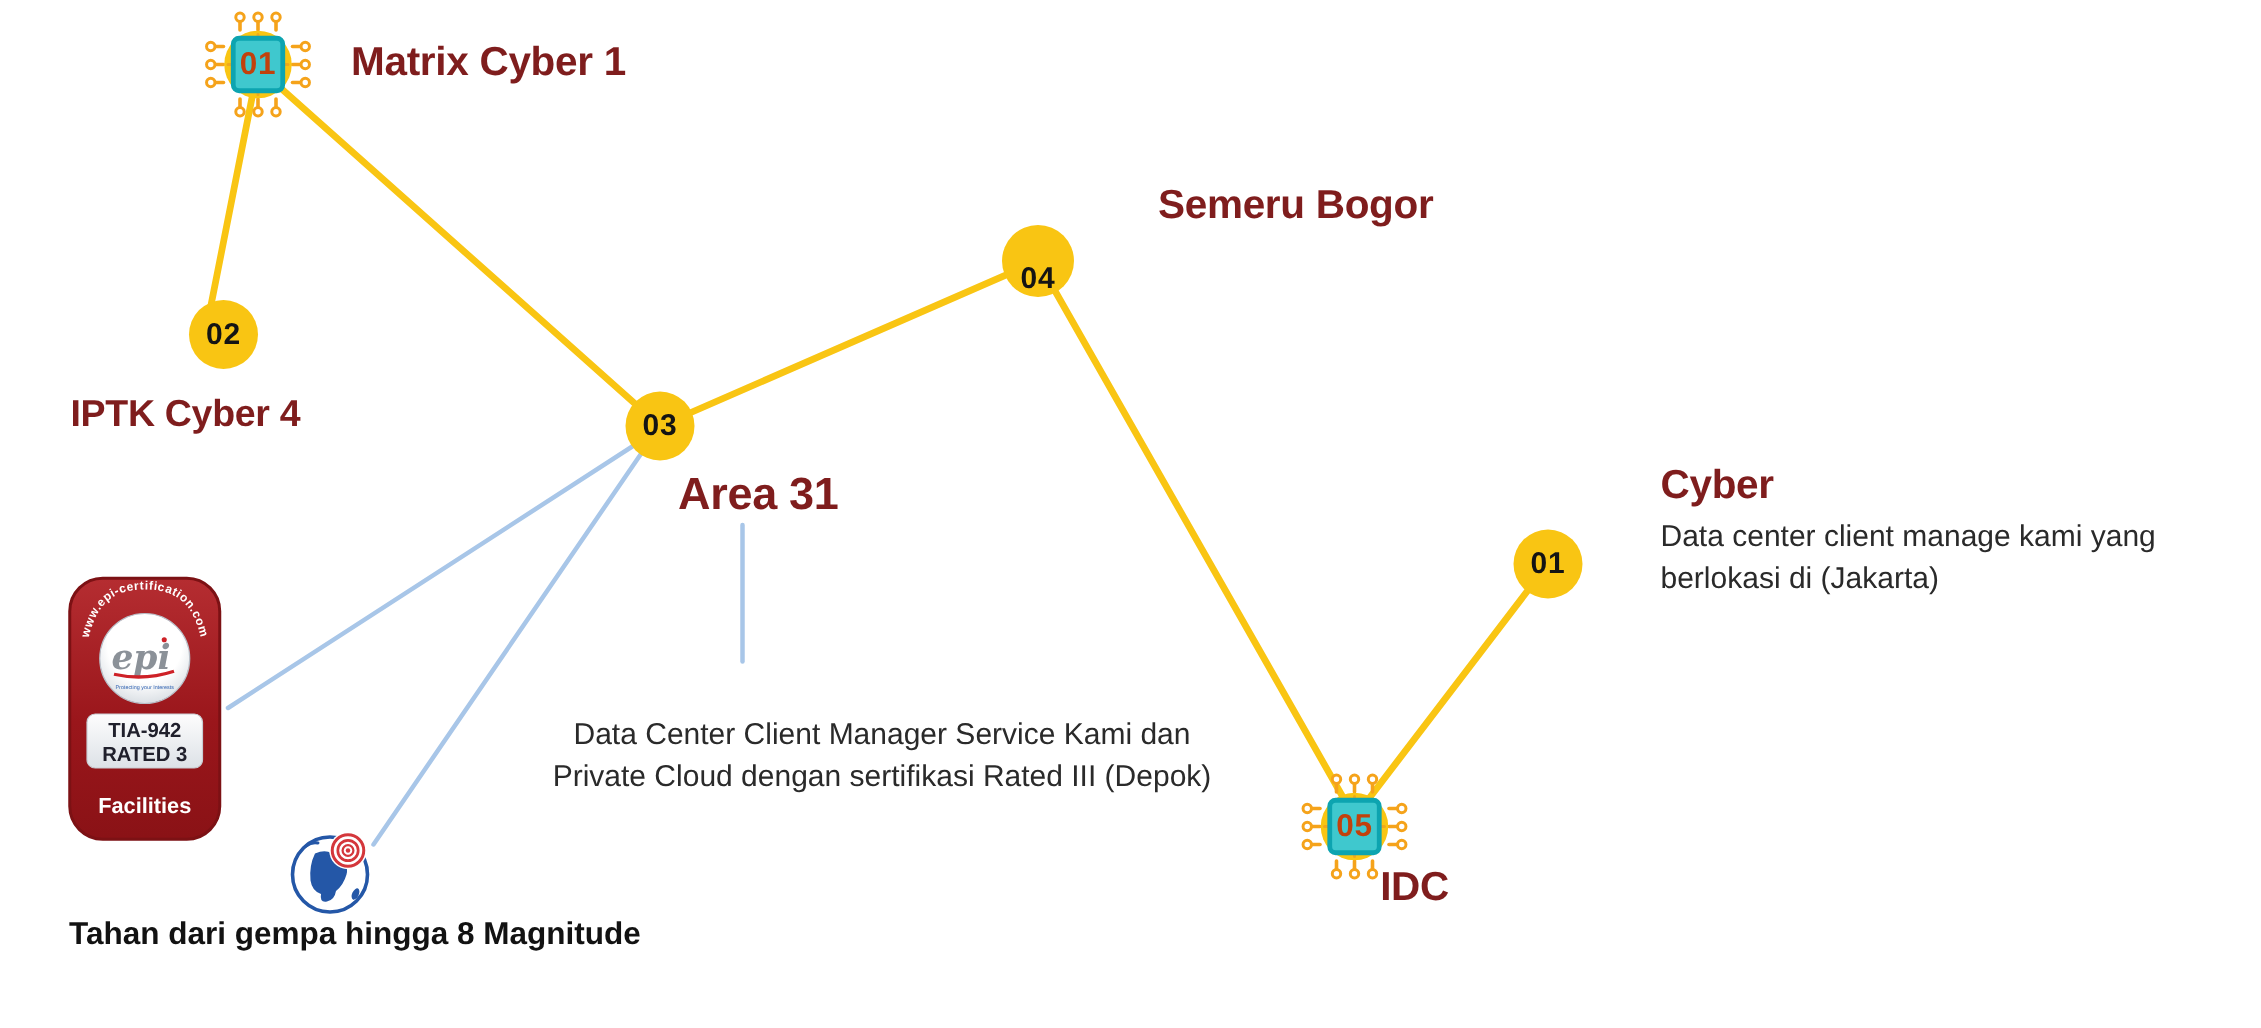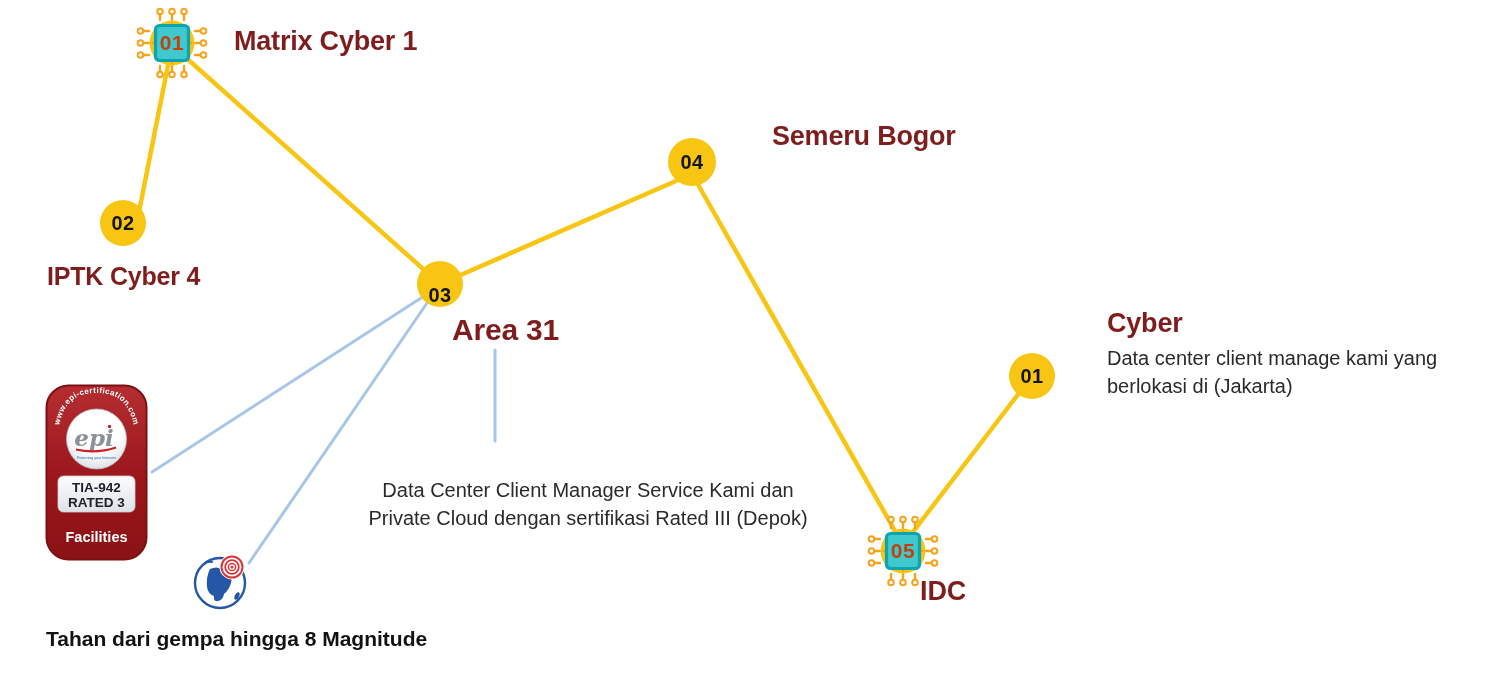--- a/index.html
+++ b/index.html
@@ -26,21 +26,21 @@
   .title{position:absolute;z-index:4;font-weight:800;letter-spacing:-0.2px;color:#7f1d1d;white-space:nowrap;}
   .t27{font-size:27px;}
   .t25{font-size:25px;}
   .t24{font-size:30px;}
   .desc{
     position:absolute;z-index:4;font-size:20px;line-height:28px;color:#2a2a2a;
     font-weight:400;
   }
   .center-text{text-align:center;}
   .caption{
-    position:absolute;z-index:4;font-weight:800;font-size:21px;color:#121212;white-space:nowrap;margin-top:16px;
+    position:absolute;z-index:4;font-weight:800;font-size:21px;color:#121212;white-space:nowrap;
   }
   .icon-wrap{position:absolute;z-index:2;}
 </style>
 </head>
 <body>
 
 <div id="stage">
 
   <svg id="edges" width="1507" height="685" viewBox="0 0 1507 685">
 
@@ -188,27 +188,27 @@
         <line x1="24" y1="24" x2="30" y2="30"></line>
           <line x1="52" y1="24" x2="46" y2="30"></line>
         <line x1="24" y1="52" x2="30" y2="46"></line>
           <line x1="52" y1="52" x2="46" y2="46"></line>
       </g>
       <rect x="21.5" y="20.5" width="33" height="35" rx="4" fill="#3FC8CE" stroke="#0DA4B0" stroke-width="3.2"></rect>
     </svg>
     <span class="num">05</span>
   </div>
 
-  <div class="node-circle" style="left:100px;top:200px;width:46px;height:46px;">
+  <div class="node-circle" style="left:126px;top:200px;width:46px;height:46px;">
     <span>02</span>
   </div>
-  <div class="node-circle" style="left:417px;top:261px;width:46px;height:46px;align-items:flex-end;">
+  <div class="node-circle" style="left:417px;top:261px;width:46px;height:46px;">
     <span>03</span>
   </div>
-  <div class="node-circle" style="left:668px;top:138px;width:48px;height:48px;">
+  <div class="node-circle" style="left:668px;top:150px;width:48px;height:48px;align-items:flex-end;">
     <span>04</span>
   </div>
   <div class="node-circle" style="left:1009px;top:353px;width:46px;height:46px;">
     <span>01</span>
   </div>
 
   <div class="title t27" style="left:234px;top:26px;">Matrix Cyber 1</div>
   <div class="title t25" style="left:47px;top:262px;">IPTK Cyber 4</div>
   <div class="title t24" style="left:452px;top:313px;">Area 31</div>
 

